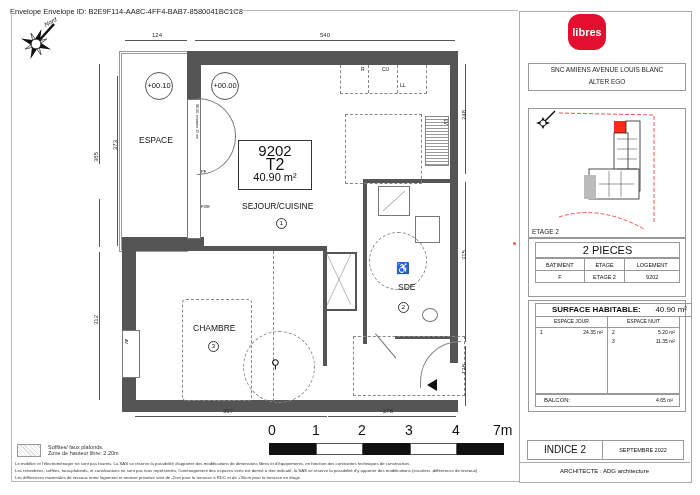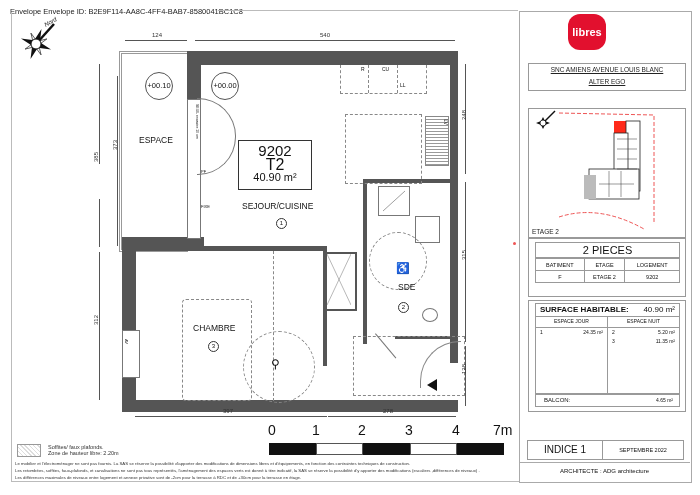--- a/index.html
+++ b/index.html
@@ -3,30 +3,30 @@
 <meta charset="utf-8">
 <style>
   html,body{margin:0;padding:0;background:#fff;}
   body{width:700px;height:495px;position:relative;overflow:hidden;font-family:"Liberation Sans",sans-serif;color:#111;}
   .abs{position:absolute;}
   .docusign{left:10px;top:7px;font-size:7.5px;color:#222;white-space:nowrap;}
   .frame-line{border-top:1px solid #bbb;}
   .outer{left:11px;top:13px;width:508px;height:468px;border-left:1px solid #bbb;border-bottom:1px solid #bbb;}
   .right-panel{left:519px;top:11px;width:171px;height:470px;border:1px solid #aaa;background:#fff;}
   .logo{left:568px;top:14px;width:38px;height:36px;background:#e2102e;border-radius:12px 12px 12px 12px;color:#fff;font-size:11px;font-weight:bold;display:flex;align-items:center;justify-content:center;letter-spacing:0px;}
-  .box{border:1px solid #999;background:#fff;text-decoration:underline;}
+  .box{border:1px solid #999;background:#fff;}
   .client{left:528px;top:63px;width:156px;height:26px;font-size:6.5px;text-align:center;line-height:12px;color:#222;}
   .keyplan{left:528px;top:108px;width:156px;height:128px;}
   .etage-label{left:3px;bottom:2px;font-size:6.5px;color:#222;}
   .pieces-wrap{left:528px;top:238px;width:156px;height:57px;}
   .pieces-title{left:6px;top:3px;width:143px;height:14px;border:1px solid #999;font-size:11px;text-align:center;line-height:14px;}
   table.info{position:absolute;left:6px;top:19px;width:145px;border-collapse:collapse;font-size:5.5px;}
   table.info td{border:1px solid #999;text-align:center;height:11px;padding:0;}
   .surface-wrap{left:528px;top:300px;width:156px;height:110px;}
-  .surface-title{left:6px;top:2px;width:143px;height:12px;border:1px solid #999;font-size:8px;font-weight:bold;line-height:12px;text-indent:4px;}
+  .surface-title{left:6px;top:2px;width:143px;height:12px;border:1px solid #999;font-size:8px;font-weight:bold;line-height:12px;text-indent:4px;padding-left:12px;}
   .surface-title .v{position:absolute;right:4px;top:0;font-weight:normal;}
   .surf-grid{left:6px;top:15px;width:143px;height:78px;border:1px solid #999;border-top:none;}
   .surf-col{top:0;height:100%;width:71px;}
   .surf-head{font-size:5px;text-align:center;height:11px;line-height:11px;border-bottom:1px solid #999;}
   .surf-row{font-size:5px;height:9px;line-height:9px;position:relative;}
   .surf-row .n{position:absolute;left:4px;}
   .surf-row .a{position:absolute;right:4px;}
   .balcon-row{left:6px;top:92px;width:143px;height:12px;border:1px solid #999;font-size:6px;line-height:12px;}
   .indice{left:527px;top:440px;width:155px;height:18px;}
   .indice .l{left:0;top:0;width:74px;height:18px;border-right:1px solid #999;font-size:10px;text-align:center;line-height:18px;}
@@ -267,18 +267,18 @@
       </div>
     </div>
   </div>
   <div class="abs balcon-row">
     <span style="position:absolute;left:8px;">BALCON:</span>
     <span style="position:absolute;right:6px;font-size:5px;">4.65 m²</span>
   </div>
 </div>
 
 <div class="abs box indice">
-  <div class="abs l">INDICE 1</div>
+  <div class="abs l">INDICE 2</div>
   <div class="abs r">SEPTEMBRE  2022</div>
 </div>
 <div class="abs architect">ARCHITECTE : ADG architecture</div>
 
 <div class="abs" style="left:513px;top:242px;width:3px;height:3px;background:#e55;border-radius:50%;"></div>
 
 </body></html>

